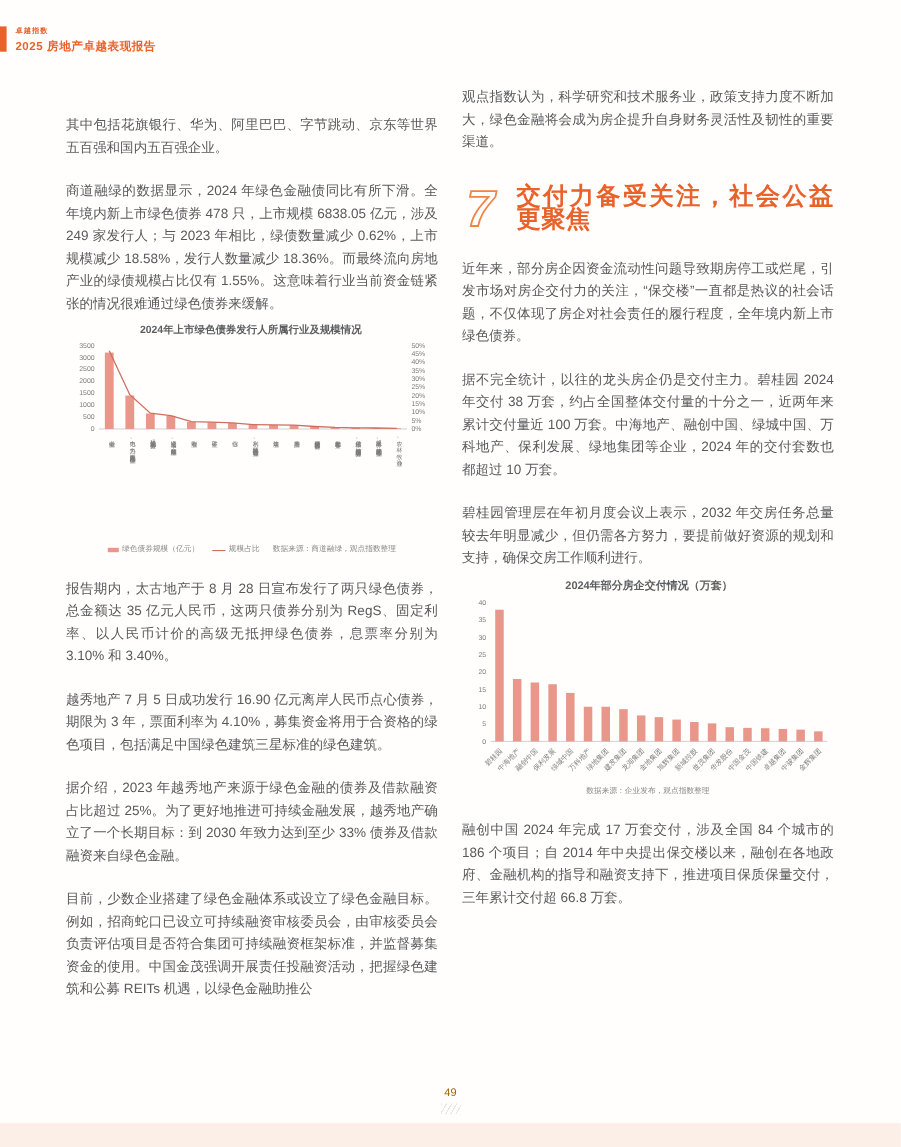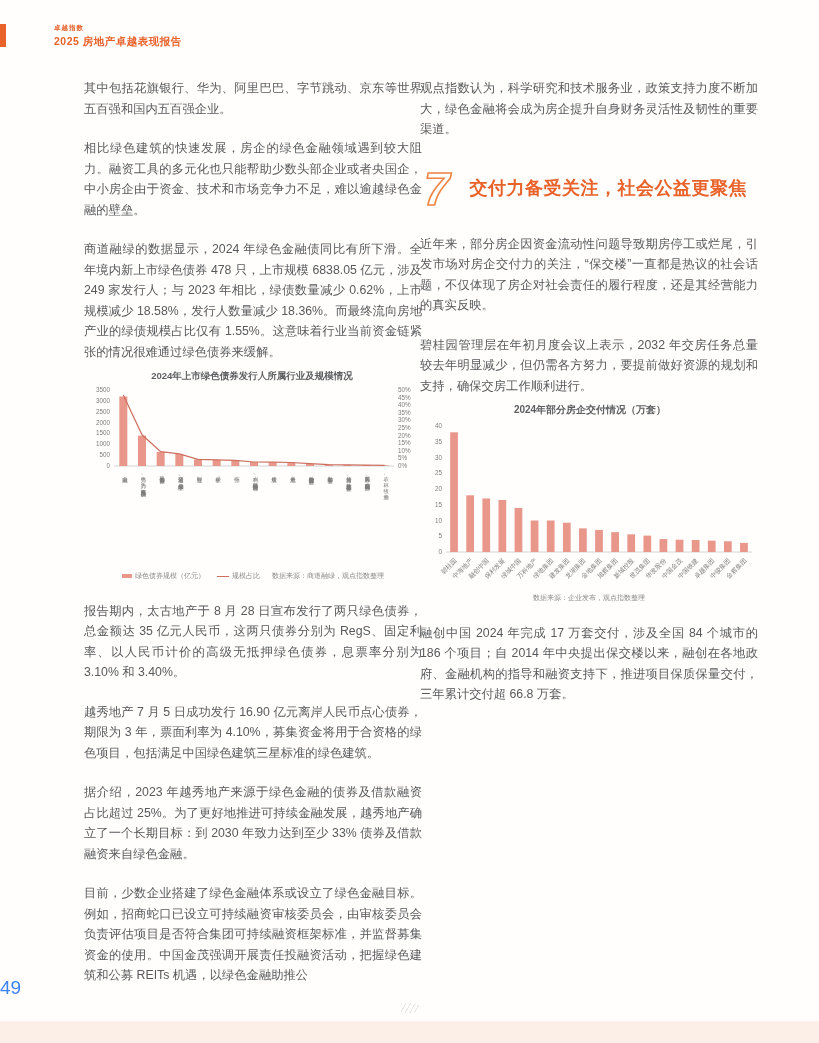--- a/index.html
+++ b/index.html
@@ -2,77 +2,76 @@
 <html><head>
 <meta charset="utf-8">
 <style>
   html,body{margin:0;padding:0;}
   body{
     width:819px;height:1043px;position:relative;overflow:hidden;
     background:#fffefd;color:#57585a;
     font-family:"Liberation Sans","DejaVu Sans",sans-serif;
   }
   
-  .brand{position:absolute;top:24px;left:0;display:flex;align-items:flex-start;gap:40px;}
+  .brand{position:absolute;top:24px;left:0;display:flex;align-items:flex-start;}
   .brand-bar{width:6px;height:23px;background:#e8622a;}
   .brand-text{margin-left:8px;color:#e8622a;}
   .brand-eyebrow{font-size:6.5px;font-weight:bold;letter-spacing:1px;}
   .brand-title{font-size:10.5px;font-weight:bold;margin-top:2px;letter-spacing:0.5px;}
 
   
   .col{position:absolute;top:78px;width:338px;font-size:12.3px;line-height:20.5px;
        text-align:justify;color:#58595b;}
-  .col-left{left:84px;}
+  .col-left{left:60px;margin-top:25px;}
   .col-right{left:420px;}
   .col p{margin:0 0 19px;}
   .col p:last-child{margin-bottom:0;}
 
   
   .section-head{display:flex;align-items:center;margin:26px 0 22px;}
   .section-num{
     font-size:46px;font-weight:bold;font-style:italic;line-height:1;
     margin:0 20px 0 4px;color:#f2a268;
   }
   @supports (-webkit-text-stroke:1px red){
     .section-num{color:#ffffff;-webkit-text-stroke:1.6px #ef8443;}
   }
-  .section-title{font-size:18px;font-weight:bold;color:#e8622a;letter-spacing:0.5px;}
+  .section-title{font-size:22px;font-weight:bold;color:#e8622a;letter-spacing:0.5px;}
 
   
   .chart{margin:4px 0 14px;}
   .chart svg{display:block;}
   .chart-footer{display:flex;justify-content:center;align-items:center;gap:12px;
     font-size:7px;color:#8a8a8a;margin-top:2px;white-space:nowrap;}
   .legend-item{display:flex;align-items:center;}
   .swatch-bar{width:10px;height:4px;display:inline-block;margin-right:3px;}
   .swatch-line{width:12px;height:0;border-top:1.5px solid;display:inline-block;margin-right:3px;}
 
   
-  .page-num{position:absolute;left:0;right:0;bottom:44px;
-    font-size:19px;color:#3b82f6;}
+  .page-num{position:absolute;left:0;right:0;bottom:44px;text-align:center;
+    font-size:10px;color:#a16207;}
   .bottom-deco{position:absolute;bottom:30px;left:50%;transform:translateX(-50%);
     width:18px;height:10px;opacity:.6;
     background:repeating-linear-gradient(120deg,#d8d8d8 0 1px,transparent 1px 4px);}
   .bottom-strip{position:absolute;bottom:0;left:0;width:100%;height:22px;background:#fcefe7;}
 </style>
 </head>
 <body>
 
 <div class="brand">
   <div class="brand-bar"></div>
   <div class="brand-text">
     <div class="brand-eyebrow">卓越指数</div>
     <div class="brand-title">2025 房地产卓越表现报告</div>
   </div>
 </div>
 
 <div class="col col-left">
   <div>
       <p>其中包括花旗银行、华为、阿里巴巴、字节跳动、京东等世界五百强和国内五百强企业。</p>
-      <p>相比绿色建筑的快速发展，房企的绿色金融领域遇到较大阻力。融资工具的多元化也只能帮助少数头部企业或者央国企，中小房企由于资金、技术和市场竞争力不足，难以逾越绿色金融的壁垒。</p>
       <p>商道融绿的数据显示，2024 年绿色金融债同比有所下滑。全年境内新上市绿色债券 478 只，上市规模 6838.05 亿元，涉及 249 家发行人；与 2023 年相比，绿债数量减少 0.62%，上市规模减少 18.58%，发行人数量减少 18.36%。而最终流向房地产业的绿债规模占比仅有 1.55%。这意味着行业当前资金链紧张的情况很难通过绿色债券来缓解。</p>
     </div>
   <div class="chart">
       <svg width="336" height="198" viewBox="0 0 336 198">
         <text x="168" y="13" text-anchor="middle" font-size="9.5" font-weight="bold" fill="#5d5e60">2024年上市绿色债券发行人所属行业及规模情况</text>
         <text x="26" y="102" text-anchor="end" font-size="6.3" fill="#7d7d7d">0</text>
         <text x="26" y="91.14285714285714" text-anchor="end" font-size="6.3" fill="#7d7d7d">500</text>
         <text x="26" y="80.28571428571429" text-anchor="end" font-size="6.3" fill="#7d7d7d">1000</text>
         <text x="26" y="69.42857142857143" text-anchor="end" font-size="6.3" fill="#7d7d7d">1500</text>
         <text x="26" y="58.57142857142858" text-anchor="end" font-size="6.3" fill="#7d7d7d">2000</text>
@@ -145,21 +144,22 @@
 
 <div class="col col-right">
   <div>
       <p>观点指数认为，科学研究和技术服务业，政策支持力度不断加大，绿色金融将会成为房企提升自身财务灵活性及韧性的重要渠道。</p>
     </div>
   <div class="section-head">
     <span class="section-num">7</span>
     <span class="section-title">交付力备受关注，社会公益更聚焦</span>
   </div>
   <div>
-      <p>近年来，部分房企因资金流动性问题导致期房停工或烂尾，引发市场对房企交付力的关注，“保交楼”一直都是热议的社会话题，不仅体现了房企对社会责任的履行程度，还是其经营能力的真实反映。</p>
+      <p>近年来，部分房企因资金流动性问题导致期房停工或烂尾，引发市场对房企交付力的关注，“保交楼”一直都是热议的社会话题，不仅体现了房企对社会责任的履行程度，全年境内新上市绿色债券。</p>
+      <p>据不完全统计，以往的龙头房企仍是交付主力。碧桂园 2024 年交付 38 万套，约占全国整体交付量的十分之一，近两年来累计交付量近 100 万套。中海地产、融创中国、绿城中国、万科地产、保利发展、绿地集团等企业，2024 年的交付套数也都超过 10 万套。</p>
       <p>碧桂园管理层在年初月度会议上表示，2032 年交房任务总量较去年明显减少，但仍需各方努力，要提前做好资源的规划和支持，确保交房工作顺利进行。</p>
     </div>
   <div class="chart">
       <svg width="340" height="186" viewBox="0 0 340 186">
         <text x="170" y="13" text-anchor="middle" font-size="10" font-weight="bold" fill="#5d5e60">2024年部分房企交付情况（万套）</text>
         <text x="22" y="154" text-anchor="end" font-size="6.3" fill="#7d7d7d">0</text>
         <text x="22" y="138.25" text-anchor="end" font-size="6.3" fill="#7d7d7d">5</text>
         <text x="22" y="122.5" text-anchor="end" font-size="6.3" fill="#7d7d7d">10</text>
         <text x="22" y="106.75" text-anchor="end" font-size="6.3" fill="#7d7d7d">15</text>
         <text x="22" y="91" text-anchor="end" font-size="6.3" fill="#7d7d7d">20</text>

